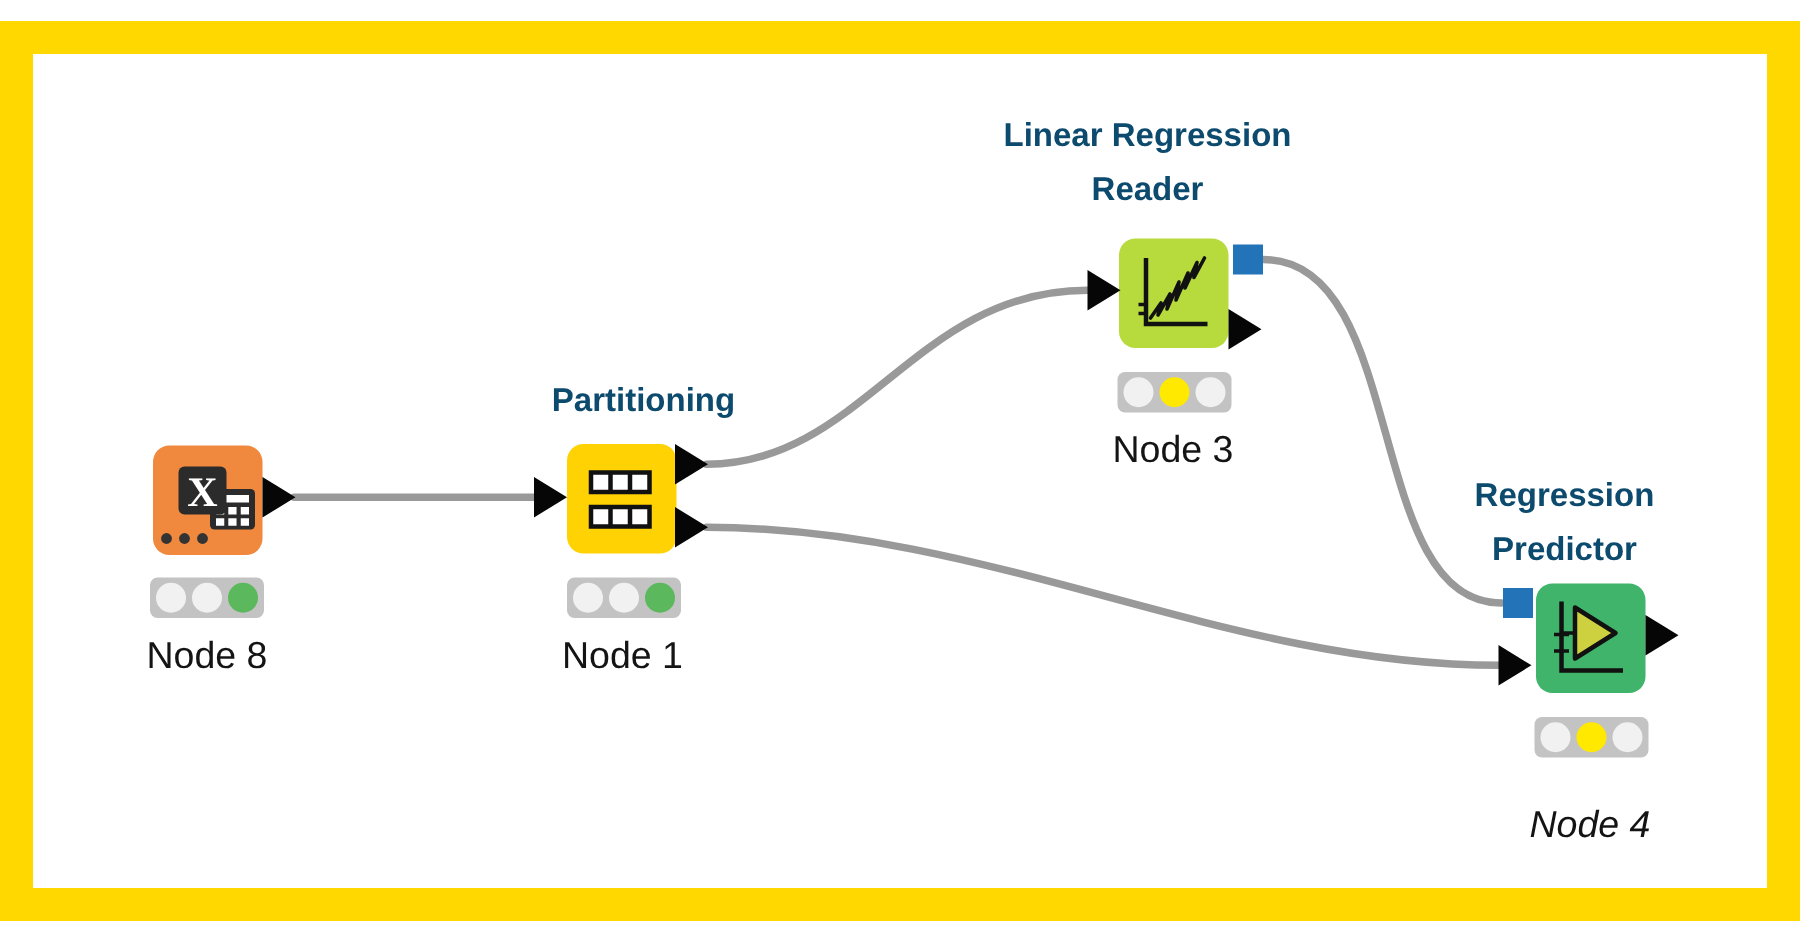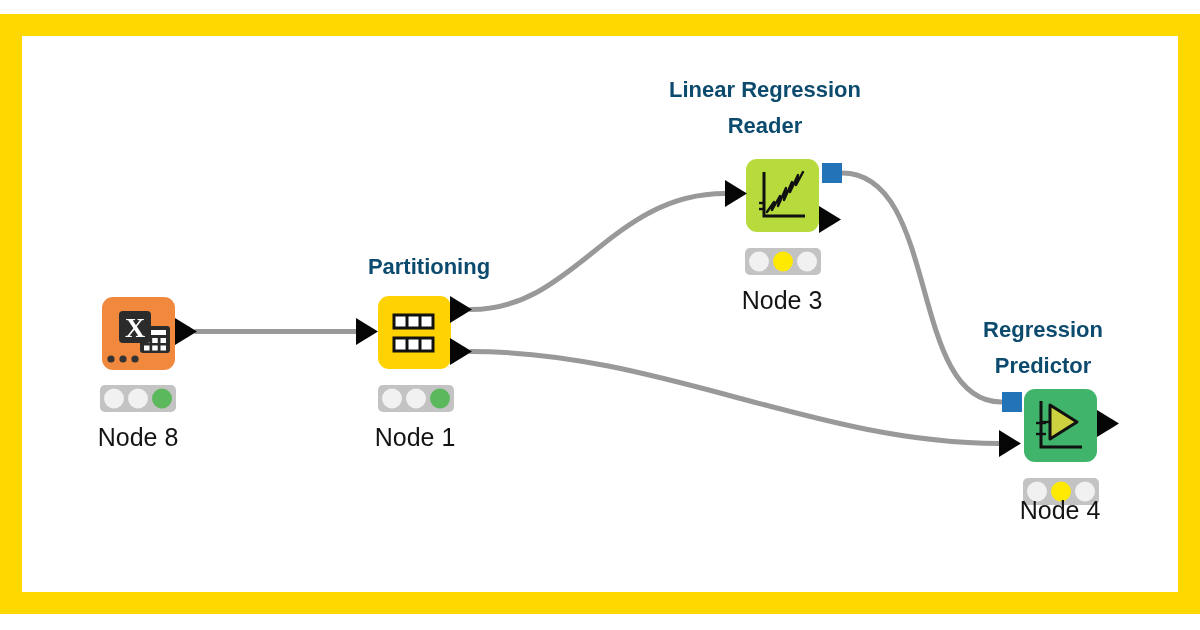--- a/index.html
+++ b/index.html
@@ -135,21 +135,21 @@
     <svg width="70" height="27" viewBox="0 0 70 27">
       <circle cx="11" cy="13.5" r="10" fill="#F1F1F1"></circle>
       <circle cx="35" cy="13.5" r="10" fill="#FFE900"></circle>
       <circle cx="59" cy="13.5" r="10" fill="#F1F1F1"></circle>
     </svg>
   </div>
 
   <div class="node-label" style="left:48px;top:423px;">Node 8</div>
   <div class="node-label" style="left:325px;top:423px;">Node 1</div>
   <div class="node-label" style="left:692px;top:286px;">Node 3</div>
-  <div class="node-label" style="left:970px;top:496px;">Node 4</div>
+  <div class="node-label" style="left:970px;top:536px;font-style:italic;">Node 4</div>
 
   <svg class="wires" width="1200" height="630" viewBox="0 0 1200 630">
     <g fill="none" stroke-width="5" stroke-linecap="round">
       <path d="M196 331.5 H357" stroke="#999999"></path>
       <path d="M471 309.5 C575 309.5 610 193.5 725 193.5" stroke="#999999"></path>
       <path d="M471 351.5 C660 351.5 815 443.5 999 443.5" stroke="#999999"></path>
       <path d="M842 173 C940 173 908 402 1001 402" stroke="#999999"></path>
     </g>
     <g>
       <polygon points="175,318 175,345 197,331.5" fill="#060606"></polygon>

